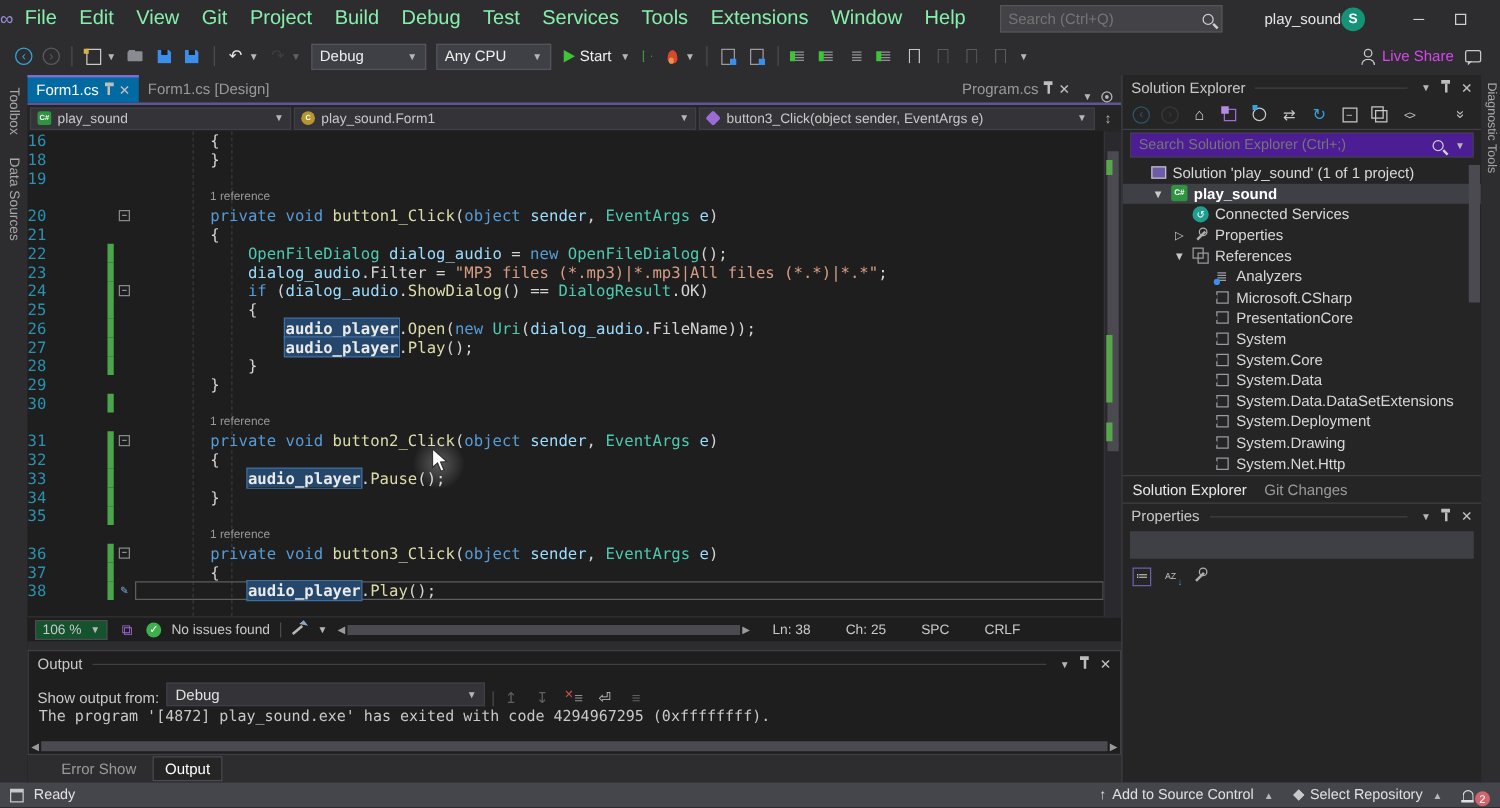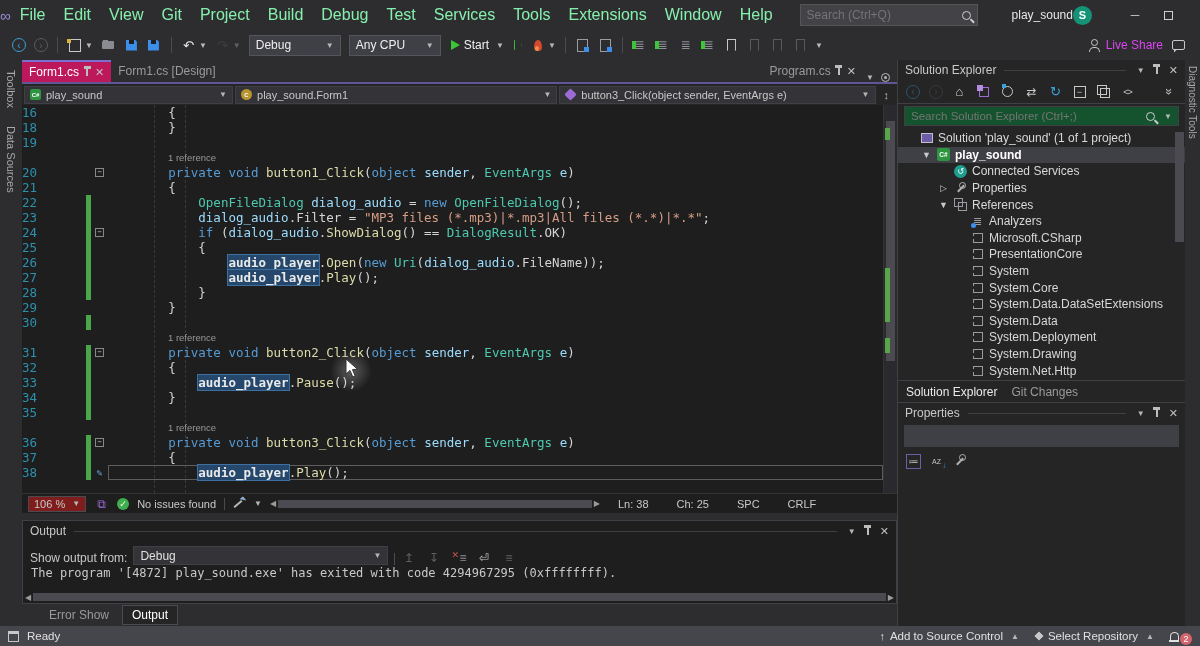--- a/index.html
+++ b/index.html
@@ -60,21 +60,21 @@
   
   .main{flex:1;display:flex;min-height:0}
   .side-strip{width:22px;background:#2d2d30;display:flex;flex-direction:column;align-items:center;padding-top:10px;gap:18px;flex:none}
   .vtab{writing-mode:vertical-rl;color:#a8a8a8;font-size:11px;white-space:nowrap}
   .right-strip{width:15px;flex:none;padding-top:6px}
   .right-strip .vtab{font-size:10px}
   .center{flex:1;display:flex;flex-direction:column;min-width:0;background:#1e1e1e}
   
   .tabstrip{height:24px;background:#2d2d30;display:flex;align-items:flex-end;border-bottom:2px solid #5e5696;flex:none}
   .tab{height:22px;display:flex;align-items:center;padding:0 7px;gap:6px;font-size:12px;color:#9a9a9a}
-  .tab.active{background:#be185d;color:#fff;border-top:2px solid #7a6fd0}
+  .tab.active{background:#0369a1;color:#fff;border-top:2px solid #7a6fd0}
   .pin{width:2px;height:7px;background:#bdbdbd;position:relative;margin:0 1px}
   .pin::before{content:"";position:absolute;top:-3px;left:-2.5px;width:7px;height:3px;background:#bdbdbd}
   .tab-x{font-size:11px;color:#c0c0c0}
   .tabstrip .spacer{flex:1}
   .doc-gear{width:9px;height:9px;border:1.5px solid #b8b8b8;border-radius:50%;position:relative;margin:0 7px}
   .doc-gear::after{content:"";position:absolute;inset:2px;background:#b8b8b8;border-radius:50%}
   
   .navbar{height:21px;display:flex;align-items:center;background:#252526;gap:2px;padding:1px 2px;flex:none}
   .nv{height:18px;background:#333338;border:1px solid #3f3f46;display:flex;align-items:center;padding:0 5px;font-size:11px;color:#c8c8c8;gap:5px}
   .nv .lbl{flex:1;white-space:nowrap;overflow:hidden}
@@ -95,21 +95,21 @@
   .crow.cur .ctext{box-shadow:inset 0 0 0 1px #5d5d5d}
   .codelens{font-family:"Liberation Sans",sans-serif;font-size:9.5px;color:#999;padding-left:60px}
   .tk-p{color:#d4d4d4}.tk-k{color:#569cd6}.tk-t{color:#4ec9b0}.tk-m{color:#dcdcaa}.tk-v{color:#9cdcfe}.tk-s{color:#d69d85}
   .tk-hl{color:#eaeaea;background:#24476b;box-shadow:0 0 0 1px #3f6f9f;font-weight:bold}
   .guide{position:absolute;top:0;bottom:0;border-left:1px dashed rgba(150,150,150,.22)}
   .vscroll{width:14px;background:#2a2a2e;flex:none;position:relative;border-left:1px solid #333}
   .vthumb{position:absolute;left:2px;right:2px;top:4%;height:62%;background:#4a4a50}
   .mark{position:absolute;left:1px;width:5px;background:#57a64a}
   
   .ed-bottom{height:20px;background:#1e1e1e;border-top:1px solid #333;display:flex;align-items:center;font-size:11px;color:#c8c8c8;flex:none;padding:0 6px;gap:8px}
-  .zoom-combo{border:1px solid #4a4a50;background:#7f1d1d;height:16px;display:flex;align-items:center;padding:0 5px;gap:4px}
+  .zoom-combo{border:1px solid #4a4a50;background:#14532d;height:16px;display:flex;align-items:center;padding:0 5px;gap:4px}
   .ok-circ{width:12px;height:12px;border-radius:50%;background:#3fae4c;color:#fff;font-size:9px;display:flex;align-items:center;justify-content:center}
   .vdiv{width:1px;height:12px;background:#4a4a50}
   .broom{width:10px;height:2px;background:#b8b8b8;transform:rotate(-40deg);position:relative}
   .broom::after{content:"";position:absolute;right:-4px;top:-2px;width:5px;height:6px;background:#8aa9c8;clip-path:polygon(0 0,100% 0,100% 100%)}
   .hscroll{flex:1;height:12px;display:flex;align-items:center;gap:2px;max-width:330px}
   .hthumb{height:8px;background:#4a4a50;flex:1}
   .arr{font-size:8px;color:#9a9a9a}
   .stat-cell{padding:0 10px;color:#c8c8c8}
   
   .gapbar{height:7px;background:#2d2d30;flex:none}
@@ -137,21 +137,21 @@
   [data-name="switch-views-icon"]::before{content:"";position:absolute;left:1px;top:1px;width:6px;height:6px;background:#b48ce0}
   [data-name="pending-filter-icon"]::after{content:"";width:9px;height:9px;border:1.5px solid #c8c8c8;border-radius:50%}
   [data-name="pending-filter-icon"]::before{content:"";position:absolute;top:0;left:2px;width:4px;height:4px;background:#38a1d8;z-index:1}
   [data-name="sync-icon"]::after{content:"⇄";font-size:12px}
   [data-name="refresh-icon"]::after{content:"↻";font-size:13px;color:#38a1d8}
   [data-name="collapse-all-icon"]::after{content:"−";width:10px;height:10px;border:1px solid #c8c8c8;font-size:9px;display:flex;align-items:center;justify-content:center}
   .dblsq::after{content:"";width:8px;height:8px;border:1px solid #c8c8c8;position:absolute;right:1px;bottom:1px}
   .dblsq::before{content:"";width:8px;height:8px;border:1px solid #c8c8c8;position:absolute;left:1px;top:1px;background:#252526}
   [data-name="view-code-icon"]::after{content:"<>";font-size:9px;letter-spacing:-1px}
   .se-search{height:24px;display:flex;align-items:center;padding:2px 6px;flex:none}
-  .se-search .box{flex:1;height:20px;background:#14532d;border:1px solid #3f3f46;display:flex;align-items:center;padding:0 6px;gap:6px}
+  .se-search .box{flex:1;height:20px;background:#4c1d95;border:1px solid #3f3f46;display:flex;align-items:center;padding:0 6px;gap:6px}
   .se-search input{flex:1;background:transparent;border:none;outline:none;color:#9a9a9a;font-size:11.5px;font-family:inherit}
   .tree{height:252px;overflow:hidden;position:relative;flex:none;padding-top:2px}
   .tree-row{height:16.6px;display:flex;align-items:center;gap:5px;font-size:12px;color:#d8d8d8;padding-right:16px}
   .tree-row.selected{background:#3f3f46}
   .tree-row .arrow{width:11px;font-size:9px;color:#c8c8c8;text-align:center;flex:none}
   .tree-row.bold{font-weight:bold;color:#fff}
   .ti{width:13px;height:13px;position:relative;display:inline-flex;align-items:center;justify-content:center;flex:none}
   [data-name="solution-icon"]::after{content:"";width:10px;height:8px;border:1px solid #c0c0c8;background:#6e5ca8}
   [data-name="csharp-project-icon"]{background:#2e9440;border-radius:2px;color:#fff;font-size:6.5px;font-weight:bold}
   [data-name="csharp-project-icon"]::after{content:"C#"}
@@ -538,26 +538,26 @@
           <span data-name="tree-item-label">System</span>
         </div>
         <div class="tree-row" data-name="tree-item" style="padding-left: 57px;">
           <span class="arrow" data-name="arrow-spacer"></span>
           <span class="ti" data-name="assembly-icon"></span>
           <span data-name="tree-item-label">System.Core</span>
         </div>
         <div class="tree-row" data-name="tree-item" style="padding-left: 57px;">
           <span class="arrow" data-name="arrow-spacer"></span>
           <span class="ti" data-name="assembly-icon"></span>
+          <span data-name="tree-item-label">System.Data</span>
+        </div>
+        <div class="tree-row" data-name="tree-item" style="padding-left: 57px;">
+          <span class="arrow" data-name="arrow-spacer"></span>
+          <span class="ti" data-name="assembly-icon"></span>
           <span data-name="tree-item-label">System.Data.DataSetExtensions</span>
-        </div>
-        <div class="tree-row" data-name="tree-item" style="padding-left: 57px;">
-          <span class="arrow" data-name="arrow-spacer"></span>
-          <span class="ti" data-name="assembly-icon"></span>
-          <span data-name="tree-item-label">System.Data</span>
         </div>
         <div class="tree-row" data-name="tree-item" style="padding-left: 57px;">
           <span class="arrow" data-name="arrow-spacer"></span>
           <span class="ti" data-name="assembly-icon"></span>
           <span data-name="tree-item-label">System.Deployment</span>
         </div>
         <div class="tree-row" data-name="tree-item" style="padding-left: 57px;">
           <span class="arrow" data-name="arrow-spacer"></span>
           <span class="ti" data-name="assembly-icon"></span>
           <span data-name="tree-item-label">System.Drawing</span>

